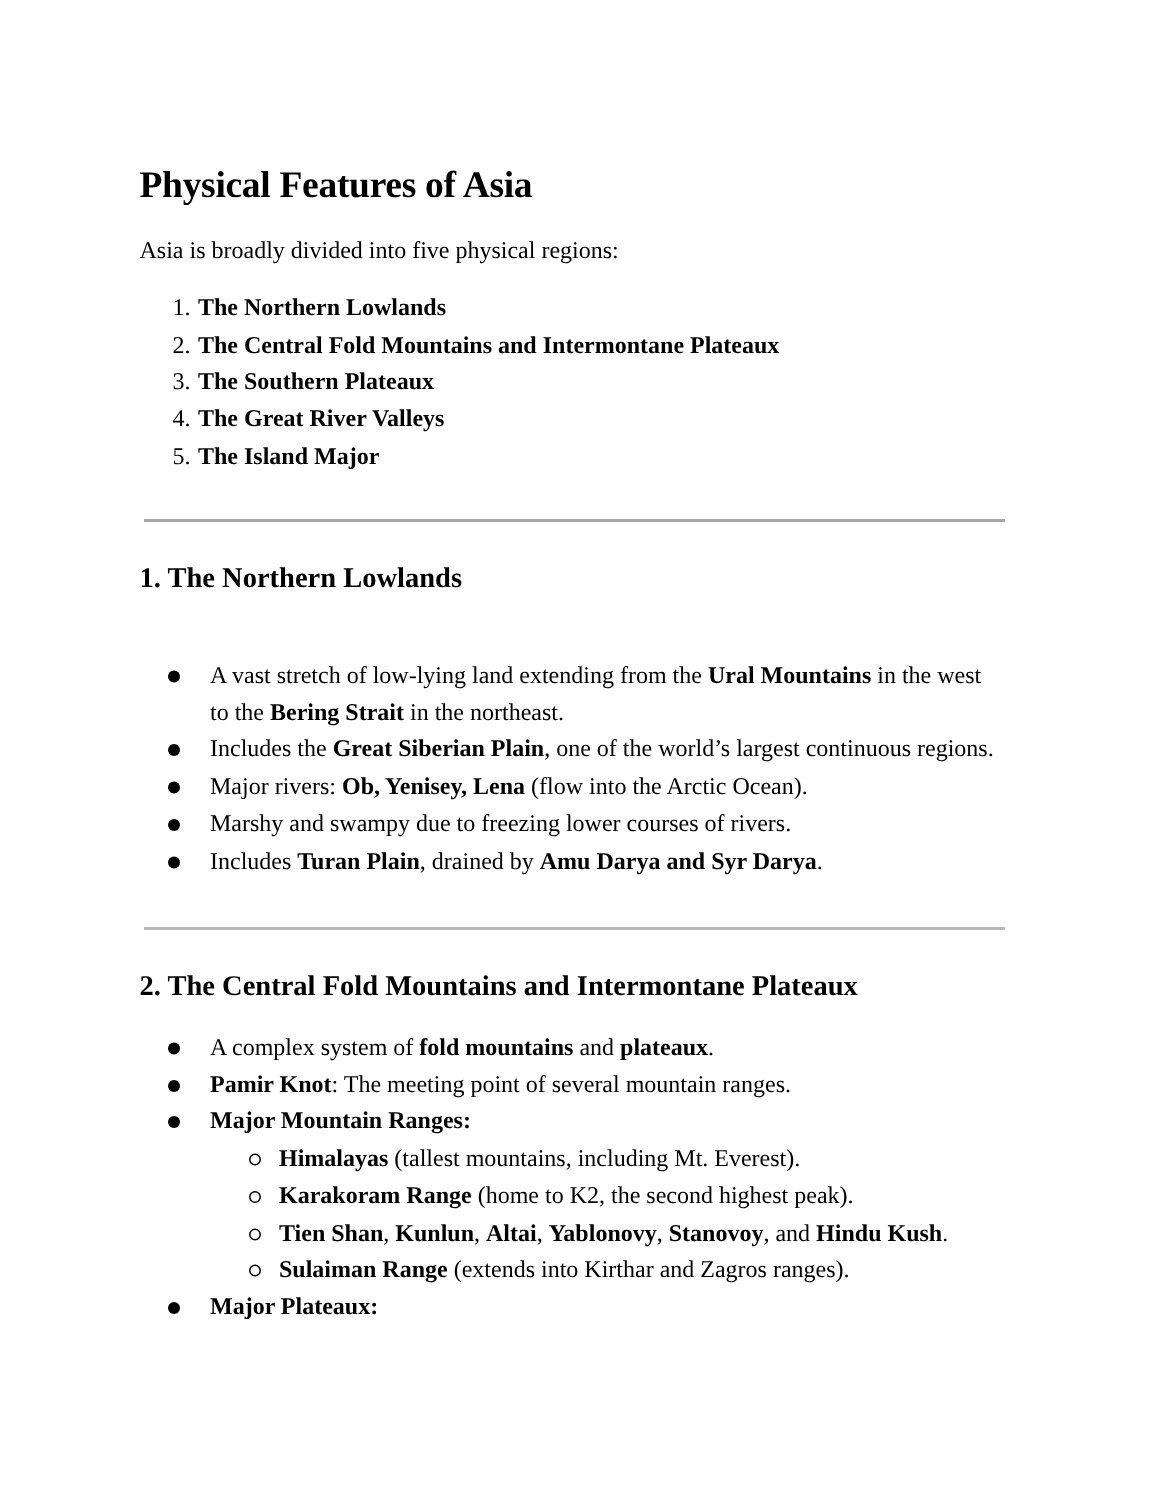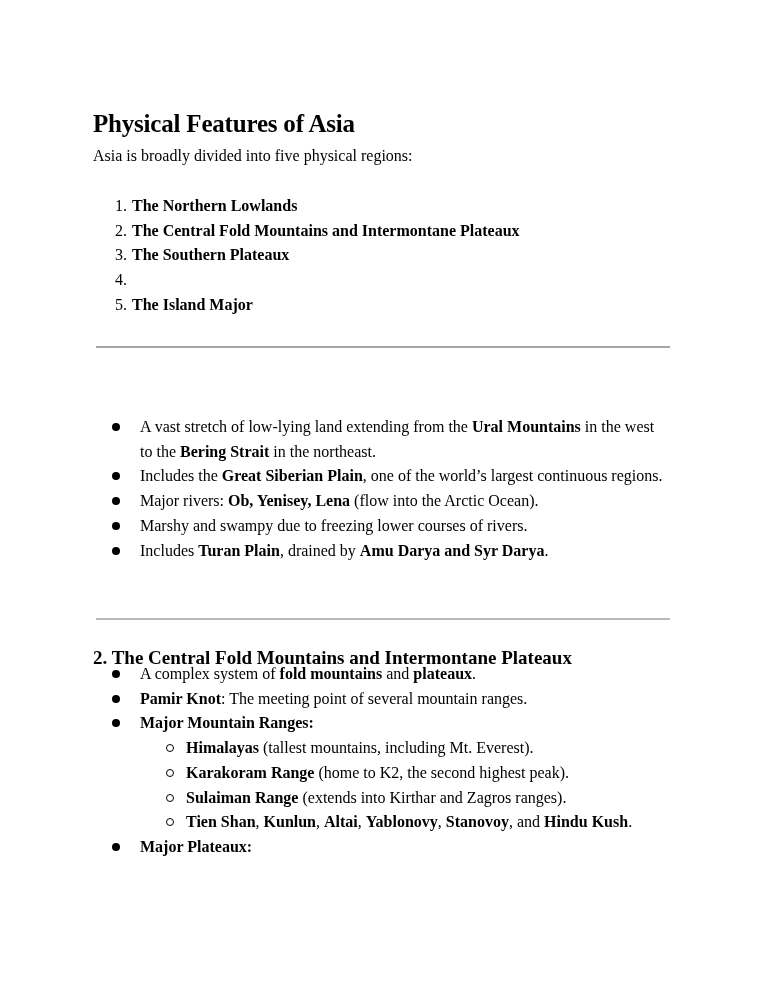--- a/index.html
+++ b/index.html
@@ -29,21 +29,21 @@
       margin: 0;
       font-size: 25px;
       font-weight: bold;
       letter-spacing: -0.2px;
       line-height: 32px;
       white-space: nowrap;
     }
     .intro {
       position: absolute;
       left: 93px;
-      top: 144px;
+      top: 156px;
       margin: 0;
       font-size: 16px;
       line-height: 24px;
       white-space: nowrap;
     }
     .ol {
       position: absolute;
       left: 93px;
       top: 194px;
       margin: 0;
@@ -96,22 +96,22 @@
     .sh1 { top: 373px; }
     .sh2 { top: 645px; }
     .ul {
       position: absolute;
       left: 110px;
       margin: 0;
       padding: 0;
       list-style: none;
       width: 560px;
     }
-    .ul1 { top: 415px; }
-    .ul2 { top: 662px; }
+    .ul1 { top: 439px; }
+    .ul2 { top: 687px; }
     .ul li {
       position: relative;
       padding-left: 30px;
       font-size: 16px;
       line-height: 24.7px;
     }
     .ul li .bullet {
       position: absolute;
       left: 2px;
       top: 8px;
@@ -150,46 +150,48 @@
     <li>
       <span class="num"><span class="num-inner">2.</span></span>
       <span class="item-text">The Central Fold Mountains and Intermontane Plateaux</span>
     </li>
     <li>
       <span class="num"><span class="num-inner">3.</span></span>
       <span class="item-text">The Southern Plateaux</span>
     </li>
     <li>
       <span class="num"><span class="num-inner">4.</span></span>
+      <span class="item-text">The Great River Valleys</span>
     </li>
     <li>
       <span class="num"><span class="num-inner">5.</span></span>
       <span class="item-text">The Island Major</span>
     </li>
   </ol>
 
   <div class="hr hr1"></div>
 
+  <h2 class="section-heading sh1">1. The Northern Lowlands</h2>
 
   <ul class="ul ul1">
       <li><span class="bullet"></span><span>A vast stretch of low-lying land extending from the </span><b>Ural Mountains</b><span> in the west to the </span><b>Bering Strait</b><span> in the northeast.</span></li>
       <li><span class="bullet"></span><span>Includes the </span><b>Great Siberian Plain</b><span>, one of the world’s largest continuous regions.</span></li>
       <li><span class="bullet"></span><span>Major rivers: </span><b>Ob, Yenisey, Lena</b><span> (flow into the Arctic Ocean).</span></li>
       <li><span class="bullet"></span><span>Marshy and swampy due to freezing lower courses of rivers.</span></li>
       <li><span class="bullet"></span><span>Includes </span><b>Turan Plain</b><span>, drained by </span><b>Amu Darya and Syr Darya</b><span>.</span></li>
     </ul>
 
   <div class="hr hr2"></div>
 
   <h2 class="section-heading sh2">2. The Central Fold Mountains and Intermontane Plateaux</h2>
 
   <ul class="ul ul2">
       <li><span class="bullet"></span><span>A complex system of </span><b>fold mountains</b><span> and </span><b>plateaux</b><span>.</span></li>
       <li><span class="bullet"></span><b>Pamir Knot</b><span>: The meeting point of several mountain ranges.</span></li>
       <li><span class="bullet"></span><b>Major Mountain Ranges:</b></li>
       <li class="sub"><span class="bullet"></span><b>Himalayas</b><span> (tallest mountains, including Mt. Everest).</span></li>
       <li class="sub"><span class="bullet"></span><b>Karakoram Range</b><span> (home to K2, the second highest peak).</span></li>
+      <li class="sub"><span class="bullet"></span><b>Tien Shan</b><span>, </span><b>Kunlun</b><span>, </span><b>Altai</b><span>, </span><b>Yablonovy</b><span>, </span><b>Stanovoy</b><span>, and </span><b>Hindu Kush</b><span>.</span></li>
       <li class="sub"><span class="bullet"></span><b>Sulaiman Range</b><span> (extends into Kirthar and Zagros ranges).</span></li>
-      <li class="sub"><span class="bullet"></span><b>Tien Shan</b><span>, </span><b>Kunlun</b><span>, </span><b>Altai</b><span>, </span><b>Yablonovy</b><span>, </span><b>Stanovoy</b><span>, and </span><b>Hindu Kush</b><span>.</span></li>
       <li><span class="bullet"></span><b>Major Plateaux:</b></li>
     </ul>
 
 </div>
 
 </body></html>

